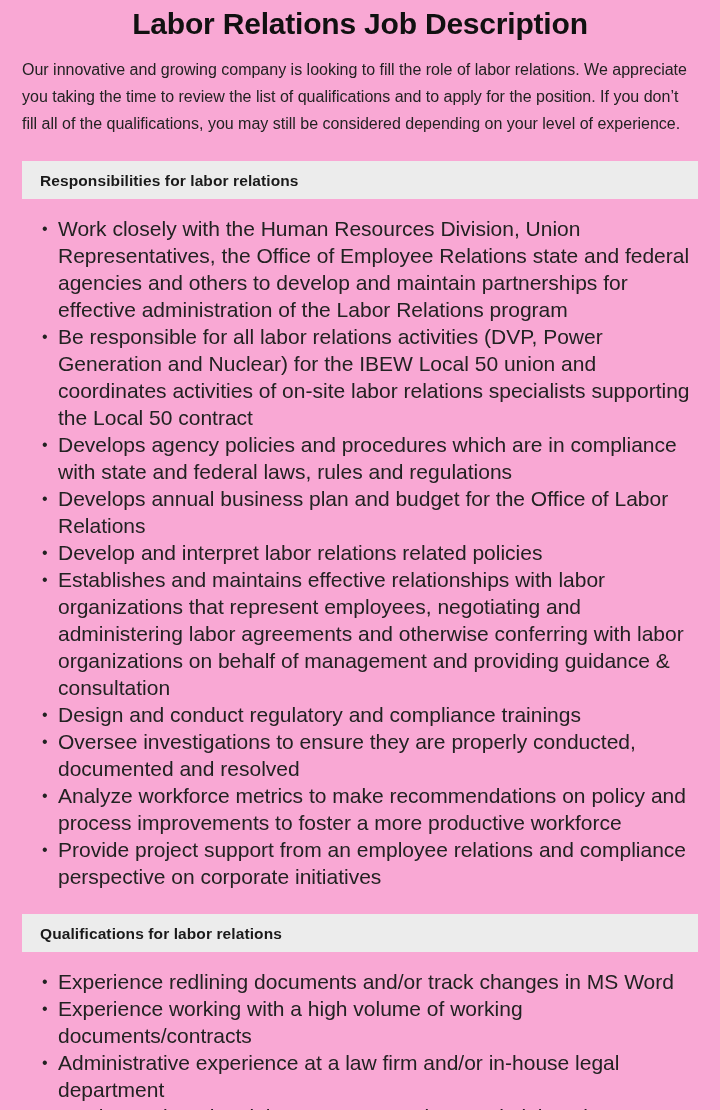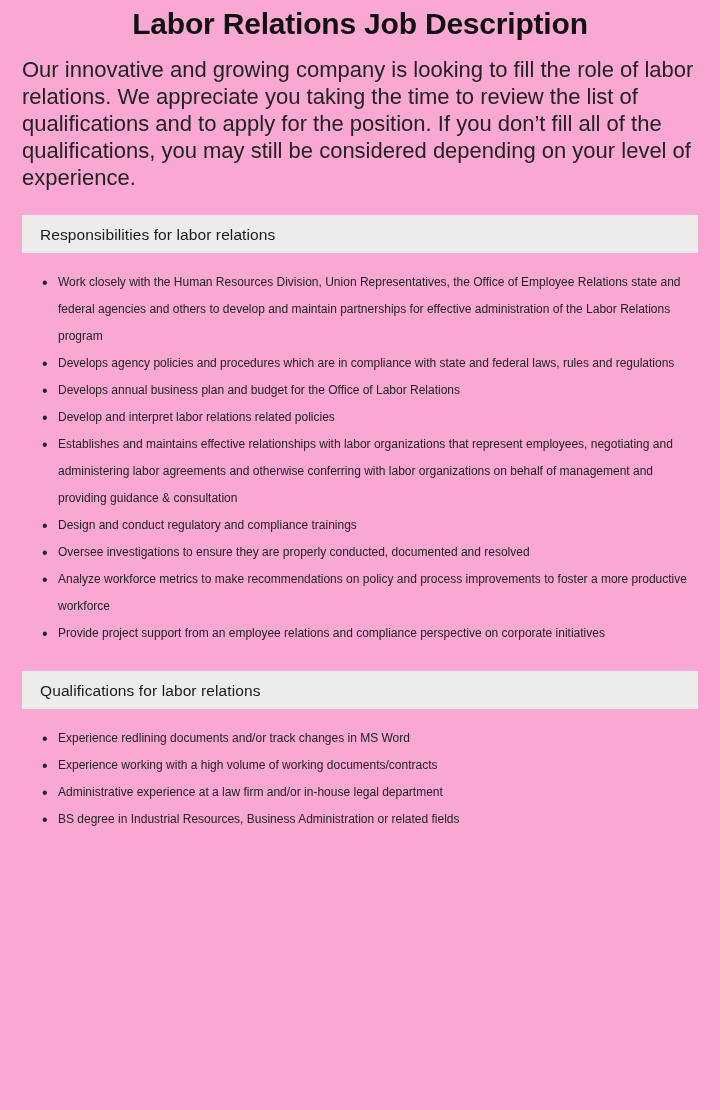--- a/index.html
+++ b/index.html
@@ -33,56 +33,56 @@
     font-weight: 700;
     text-align: center;
     letter-spacing: -0.2px;
     color: #111111;
   }
 
   
   .intro {
     margin: 12px 0 0 0;
     padding: 0 24px 0 22px;
-    font-size: 22px;
+    font-size: 16px;
     line-height: 27px;
     color: #222222;
     font-weight: 400;
   }
 
   
   .section-bar {
     margin: 24px 22px 0 22px;
     background: #ececec;
     height: 38px;
     display: flex;
     align-items: center;
     padding: 0 18px;
     box-sizing: border-box;
   }
   .section-bar-title {
     font-size: 15.5px;
     line-height: 19px;
-    font-weight: 400;
+    font-weight: 700;
     color: #1a1a1a;
     letter-spacing: 0.1px;
   }
 
   
   ul.bullets {
     margin: 16px 0 0 0;
     padding: 0 24px 0 58px;
     list-style: none;
   }
   ul.bullets.tight {
     margin-top: 16px;
   }
   ul.bullets > li {
     position: relative;
-    font-size: 12px;
+    font-size: 21px;
     line-height: 27px;
     color: #222222;
     margin: 0 0 0 0;
     padding: 0;
   }
   ul.bullets > li::before {
     content: "\2022";
     position: absolute;
     left: -16px;
     top: 0;
@@ -103,20 +103,21 @@
   <h1 class="doc-title">Labor Relations Job Description</h1>
 
   <p class="intro">Our innovative and growing company is looking to fill the role of labor relations. We appreciate you taking the time to review the list of qualifications and to apply for the position. If you don’t fill all of the qualifications, you may still be considered depending on your level of experience.</p>
 
   <div class="section-bar">
     <span class="section-bar-title">Responsibilities for labor relations</span>
   </div>
 
   <ul class="bullets">
     <li>Work closely with the Human Resources Division, Union Representatives, the Office of Employee Relations state and federal agencies and others to develop and maintain partnerships for effective administration of the Labor Relations program</li>
+    <li>Be responsible for all labor relations activities (DVP, Power Generation and Nuclear) for the IBEW Local 50 union and coordinates activities of on-site labor relations specialists supporting the Local 50 contract</li>
     <li>Develops agency policies and procedures which are in compliance with state and federal laws, rules and regulations</li>
     <li>Develops annual business plan and budget for the Office of Labor Relations</li>
     <li>Develop and interpret labor relations related policies</li>
     <li>Establishes and maintains effective relationships with labor organizations that represent employees, negotiating and administering labor agreements and otherwise conferring with labor organizations on behalf of management and providing guidance &amp; consultation</li>
     <li>Design and conduct regulatory and compliance trainings</li>
     <li>Oversee investigations to ensure they are properly conducted, documented and resolved</li>
     <li>Analyze workforce metrics to make recommendations on policy and process improvements to foster a more productive workforce</li>
     <li>Provide project support from an employee relations and compliance perspective on corporate initiatives</li>
   </ul>
 

